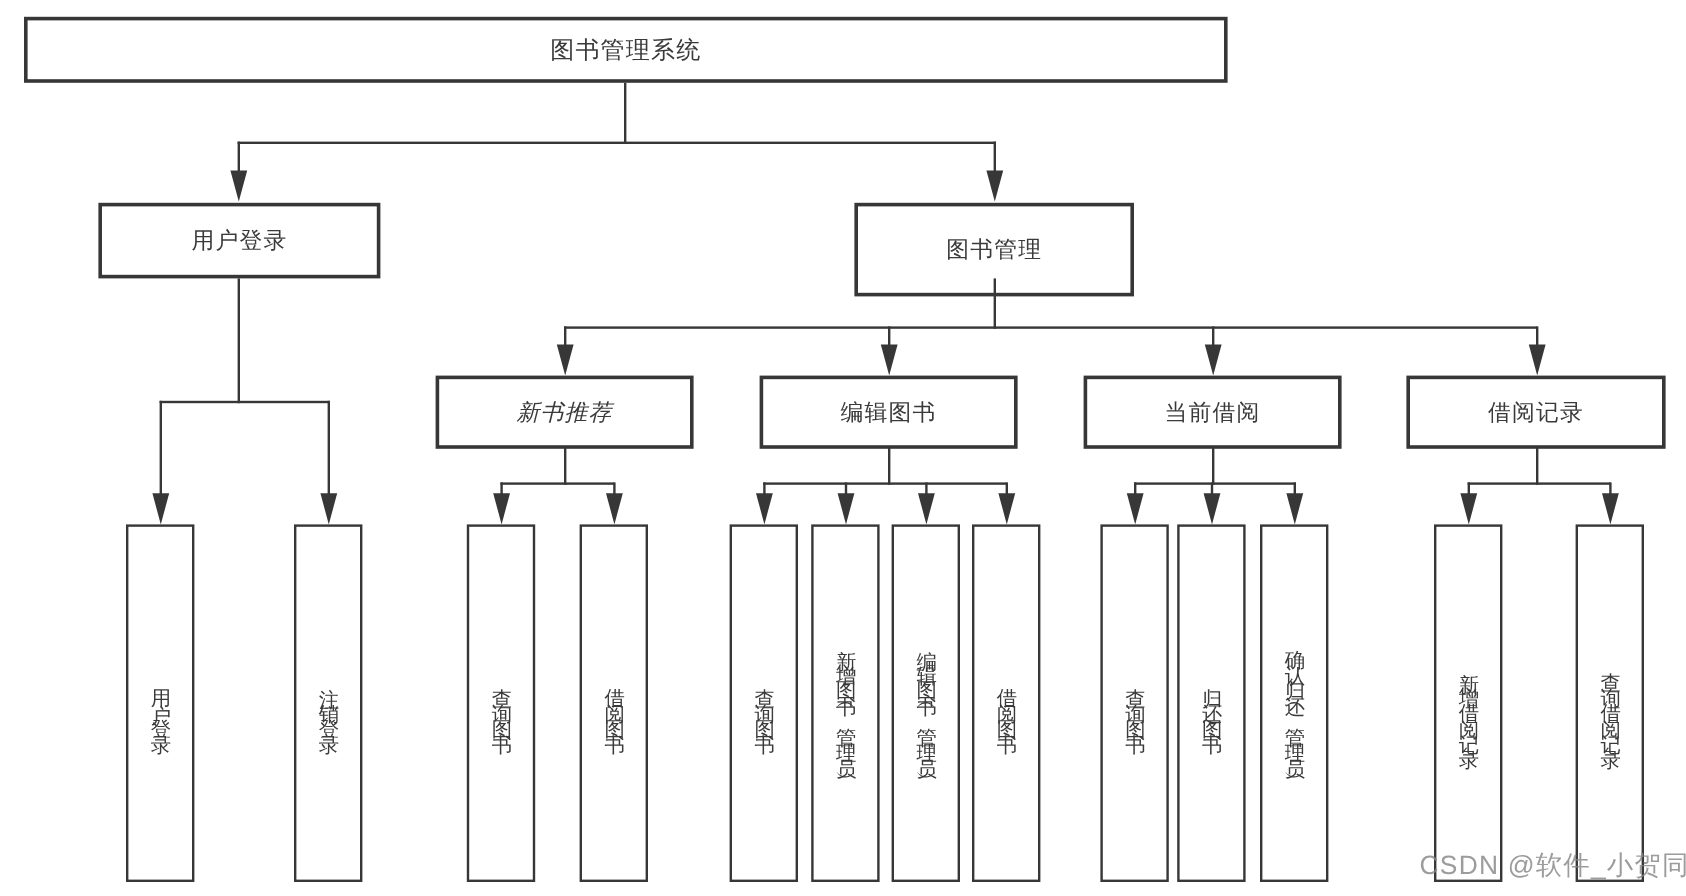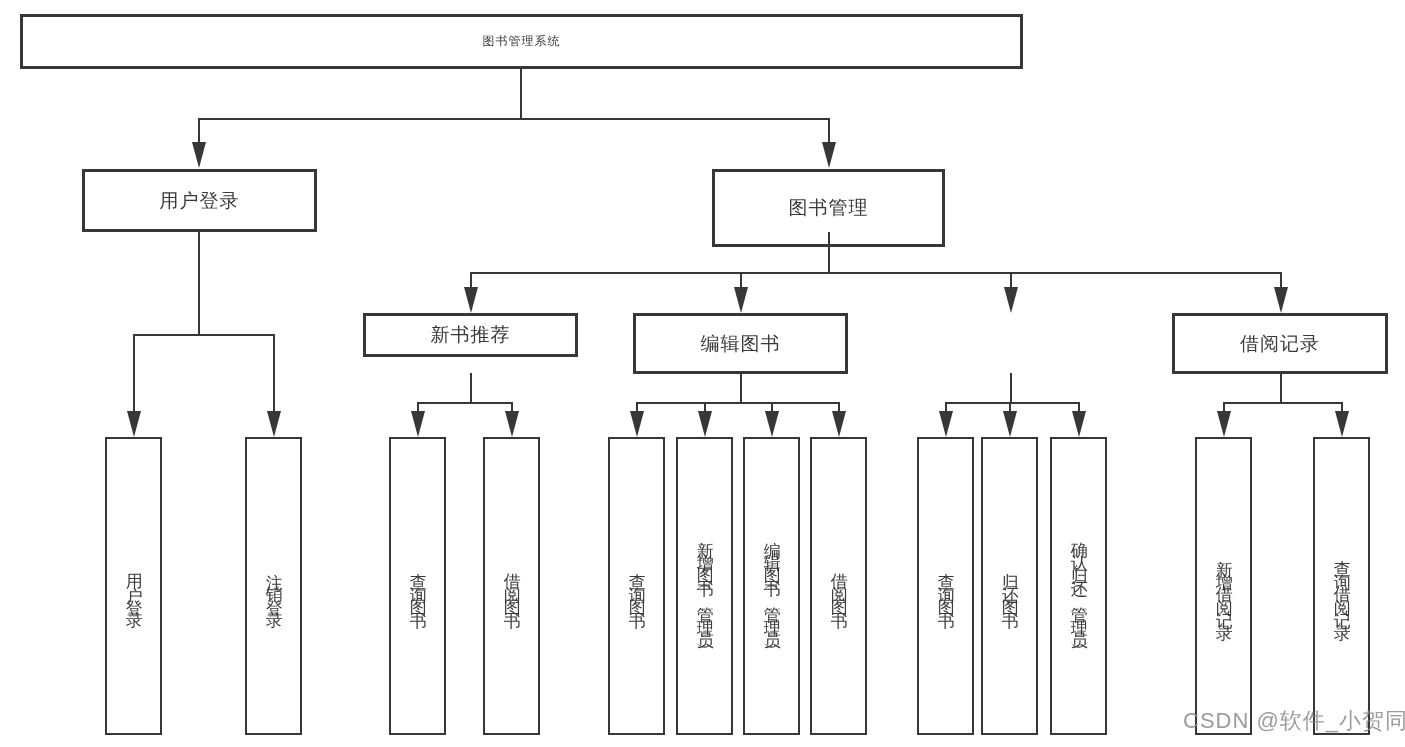--- a/index.html
+++ b/index.html
@@ -15,21 +15,21 @@
     box-sizing:border-box;
     border:3px solid #373737;
     background:#ffffff;
     display:flex;
     align-items:center;
     justify-content:center;
     color:#3a3a3a;
     font-size:19px;
     letter-spacing:1px;
   }
-  .root-box { font-size:12px; }
+  .root-box { font-size:20px; }
   .leaf {
     border-width:2.5px;
     font-size:17px;
     letter-spacing:0;
   }
   .vtext {
     writing-mode:vertical-rl;
     text-orientation:mixed;
     letter-spacing:13px;
     line-height:1.2;
@@ -92,25 +92,28 @@
   <div class="hline" style="left:470px; top:272px; width:811px;"></div>
   <div class="vline" style="left:470px; top:272px; height:18px;"></div>
   <div class="arrow" style="left:464px; top:287px;"></div>
   <div class="vline" style="left:740px; top:272px; height:18px;"></div>
   <div class="arrow" style="left:734px; top:287px;"></div>
   <div class="vline" style="left:1010px; top:272px; height:18px;"></div>
   <div class="arrow" style="left:1004px; top:287px;"></div>
   <div class="vline" style="left:1280px; top:272px; height:18px;"></div>
   <div class="arrow" style="left:1274px; top:287px;"></div>
 
-  <div class="box" style="left:363px; top:313px; width:215px; height:44px;">
+  <div class="box" style="left:363px; top:313px; width:215px; height:61px;font-style:italic;">
     <span>新书推荐</span>
   </div>
   <div class="box" style="left:633px; top:313px; width:215px; height:61px;">
     <span>编辑图书</span>
+  </div>
+  <div class="box" style="left:903px; top:313px; width:215px; height:61px;">
+    <span>当前借阅</span>
   </div>
   <div class="box" style="left:1172px; top:313px; width:216px; height:61px;">
     <span>借阅记录</span>
   </div>
 
   <div class="vline" style="left:470px; top:373px; height:31px;"></div>
   <div class="hline" style="left:417px; top:402px; width:95px;"></div>
   <div class="vline" style="left:417px; top:402px; height:14px;"></div>
   <div class="arrow" style="left:411px; top:411px;"></div>
   <div class="vline" style="left:511px; top:402px; height:14px;"></div>

